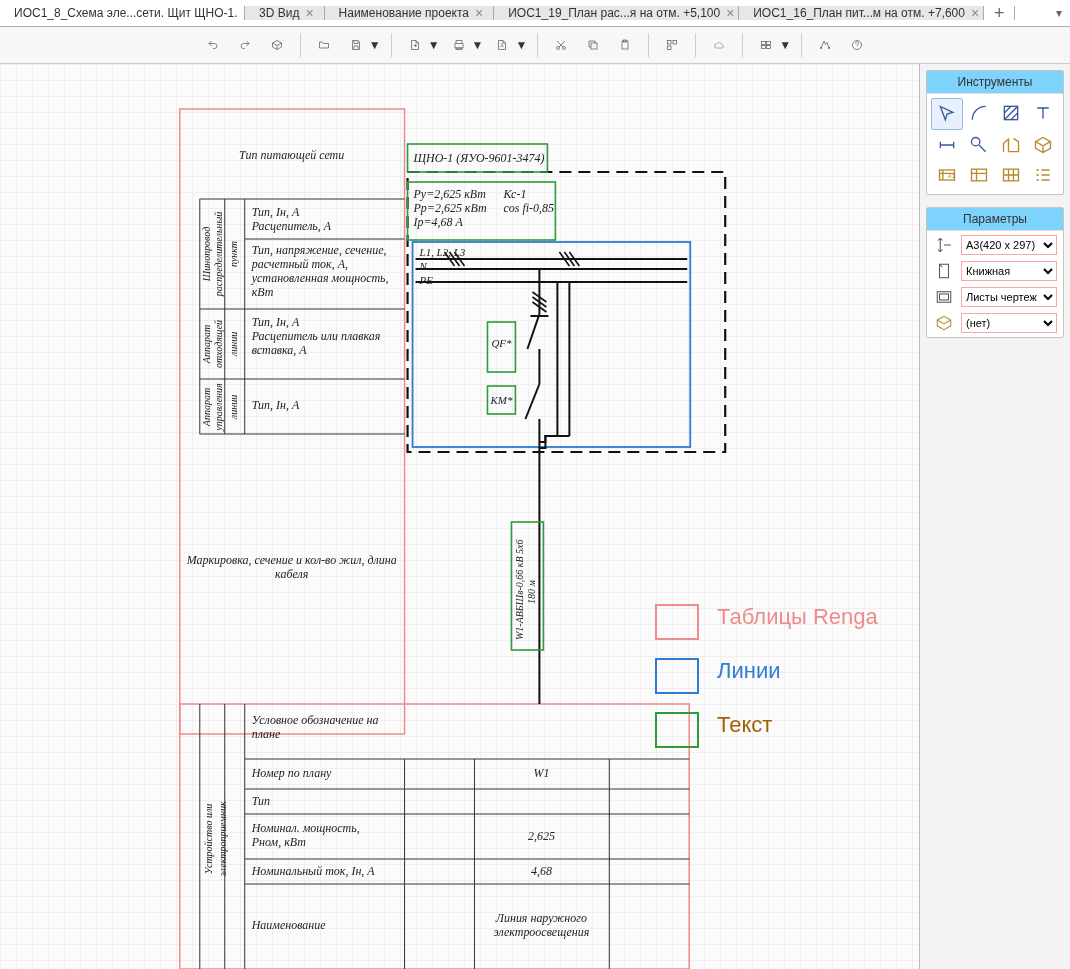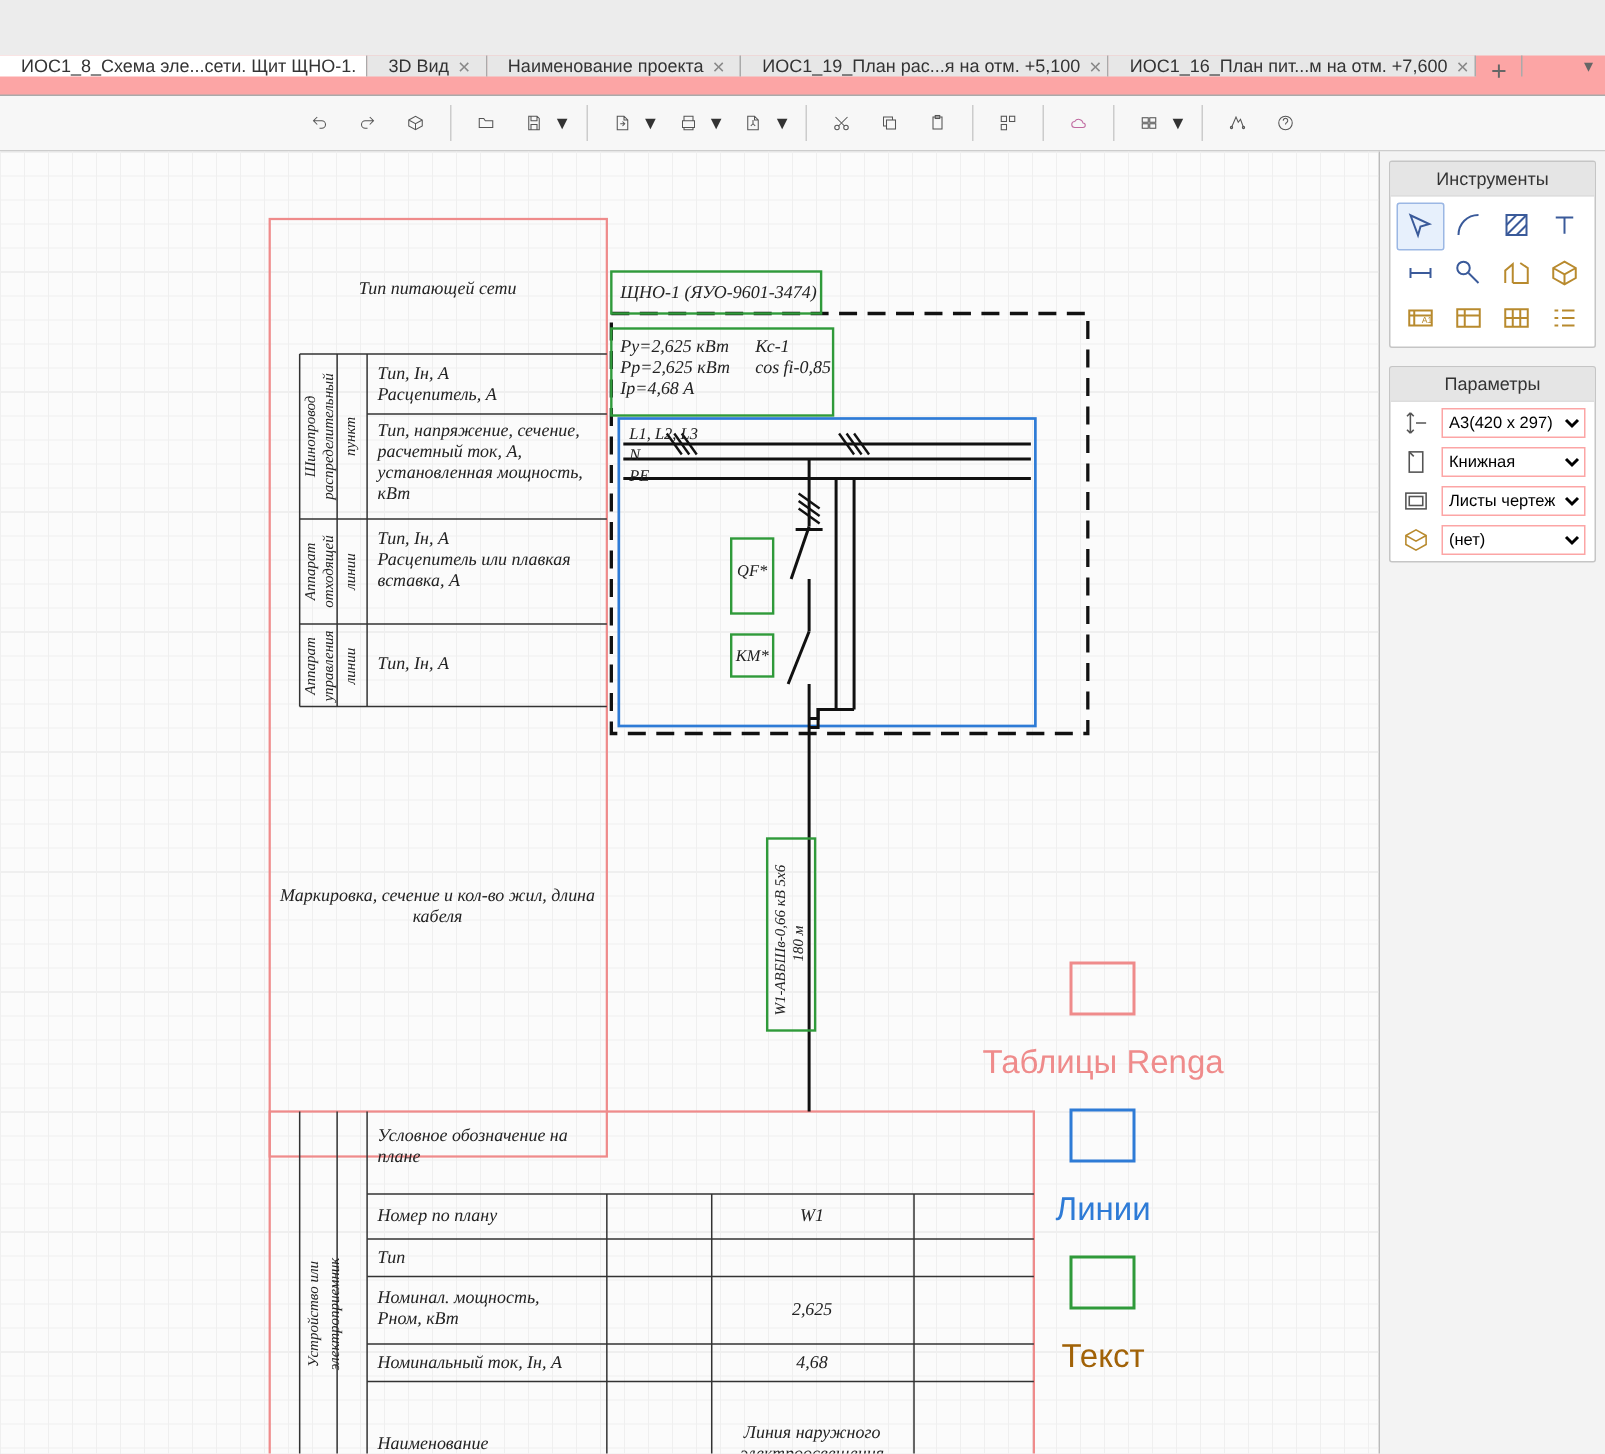--- a/index.html
+++ b/index.html
@@ -1,17 +1,17 @@
 <!DOCTYPE html>
 <html><head>
 <meta charset="utf-8">
 <style>
 html,body{margin:0;padding:0;font-family:"Segoe UI",Arial,sans-serif;font-size:12px;color:#333;background:#ececec;height:100%;}
 
-.tabs{display:flex;align-items:flex-start;height:26px;background:#fca5a5;border-bottom:1px solid #aaa;user-select:none;margin-top:37px;}
+.tabs{display:flex;align-items:center;height:26px;background:#ffffff;border-bottom:1px solid #aaa;user-select:none;}
 .tab{display:flex;align-items:center;padding:0 10px 0 14px;border-right:1px solid #aaa;background:#e7e7e7;gap:6px;max-width:220px;white-space:nowrap;overflow:hidden;}
 .tab.active{background:#fff;}
 .tab .close{color:#888;font-size:14px;line-height:1;}
 .tab-add{width:30px;display:flex;align-items:center;justify-content:center;color:#666;font-size:18px;}
 .tab-end{flex:1;border-left:1px solid #aaa;display:flex;align-items:center;justify-content:flex-end;padding-right:8px;color:#666;}
 
 .toolbar{display:flex;align-items:center;height:36px;padding:0 8px;gap:6px;background:#f7f7f7;border-bottom:1px solid #ccc;justify-content:center;}
 .tool-btn{width:26px;height:26px;border:1px solid transparent;border-radius:3px;display:flex;align-items:center;justify-content:center;color:#555;background:transparent;}
 .tool-btn svg{width:18px;height:18px;stroke:#555;fill:none;stroke-width:1.4;}
 .tool-btn.accent svg{stroke:#c06aa0;}
@@ -28,34 +28,34 @@
   linear-gradient(#efefef 1px,transparent 1px),
   linear-gradient(90deg,#efefef 1px,transparent 1px),
   linear-gradient(#e2e2e2 1px,transparent 1px),
   linear-gradient(90deg,#e2e2e2 1px,transparent 1px);
  background-size:16px 16px,16px 16px,80px 80px,80px 80px;
 }
 .svg-layer{position:absolute;inset:0;width:100%;height:100%;}
 .ital{font-style:italic;font-family:"Times New Roman",serif;}
 
 .panel{border:1px solid #c5c5c5;background:#fff;margin:6px;border-radius:2px;}
-.panel-title{text-align:center;padding:4px 0;background:#e5e5e5;border-bottom:1px solid #ddd;font-size:12px;}
+.panel-title{text-align:center;padding:4px 0;background:#7dd3fc;border-bottom:1px solid #ddd;font-size:12px;}
 .tool-grid{display:grid;grid-template-columns:repeat(4,1fr);gap:0;padding:4px;}
 .tool-grid .cell{height:30px;display:flex;align-items:center;justify-content:center;}
 .tool-grid .cell.sel{border:1px solid #9bb7e4;background:#e7f0fc;border-radius:2px;}
 .tool-grid svg{width:20px;height:20px;stroke:#3a5a9a;fill:none;stroke-width:1.6;}
 .tool-grid .gold svg{stroke:#b88a2e;}
 .param-list{display:flex;flex-direction:column;padding:4px 6px;gap:6px;}
 .param-row{display:flex;align-items:center;gap:6px;}
 .param-row .ico{width:22px;height:20px;display:flex;align-items:center;justify-content:center;}
 .param-row .ico svg{width:18px;height:18px;stroke:#555;fill:none;stroke-width:1.4;}
 .param-row select{flex:1;font-size:11px;height:20px;border:1px solid #fca5a5;background:#fff;}
 
 .legend{position:absolute;}
-.legend-row{display:flex;align-items:center;gap:18px;margin-bottom:18px;flex-direction:column;}
+.legend-row{display:flex;gap:18px;margin-bottom:18px;}
 .legend-box{width:40px;height:32px;border:2px solid;background:transparent;}
 </style>
 </head>
 <body>
 
 <div class="tabs">
   <div class="tab active">
     <span>ИОС1_8_Схема эле...сети. Щит ЩНО-1.</span>
     <span class="close">×</span>
   </div>

